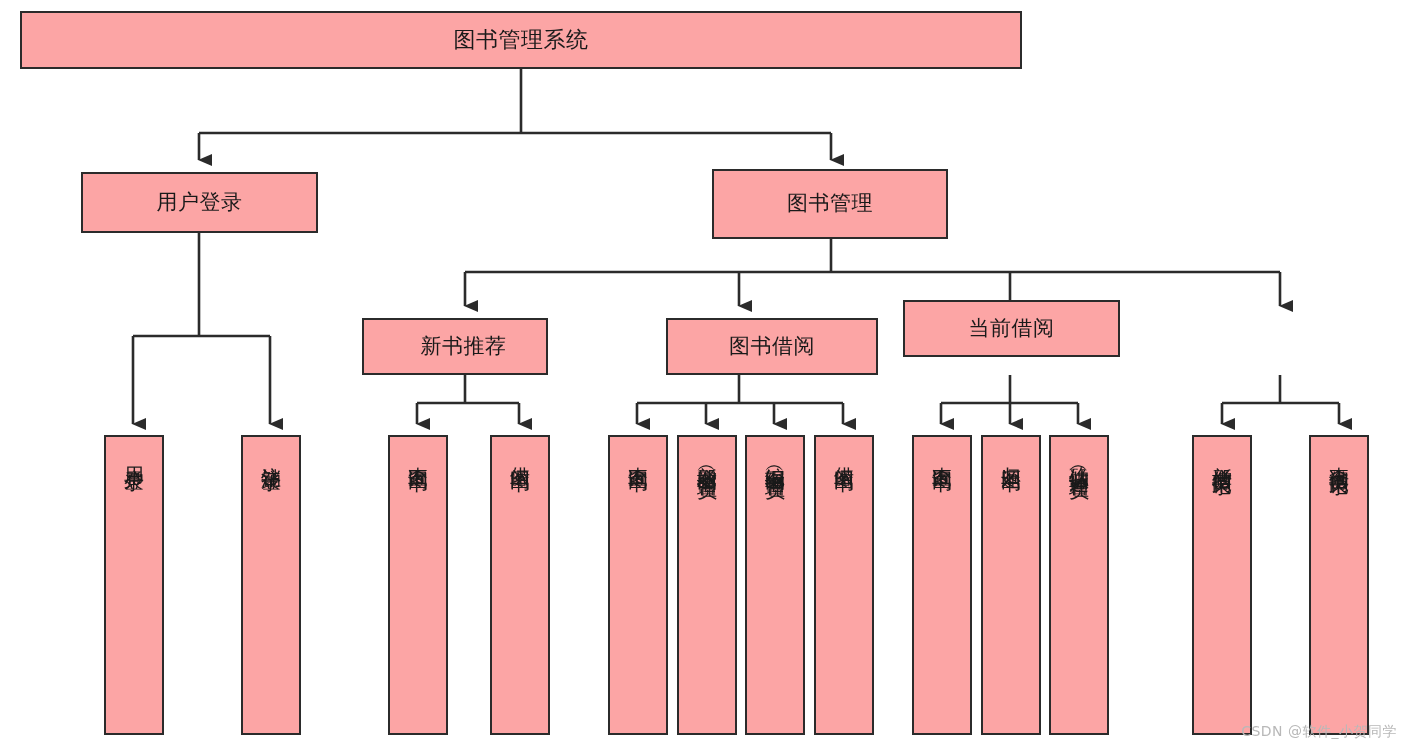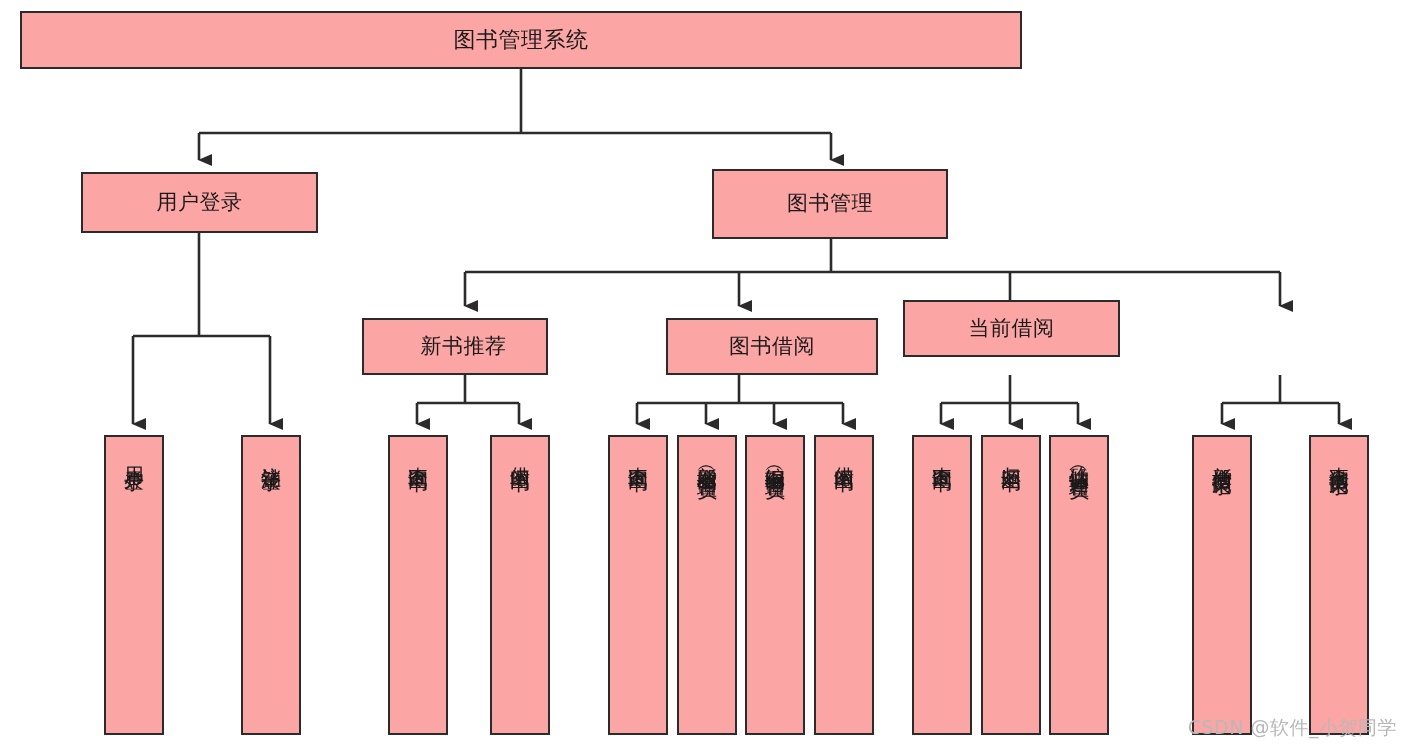--- a/index.html
+++ b/index.html
@@ -54,21 +54,21 @@
     text-orientation: upright;
     letter-spacing: 2px;
     line-height: 1.05;
     white-space: nowrap;
     text-align: left;
   }
   #watermark {
     position: absolute;
     right: 8px;
     bottom: 6px;
-    font-size: 19px;
+    font-size: 14px;
     color: #b8b8b8;
     letter-spacing: 0.5px;
     white-space: nowrap;
     font-family: "DejaVu Sans", "Liberation Sans", sans-serif;
   }
 </style>
 </head>
 <body>
 
 <div id="canvas">

